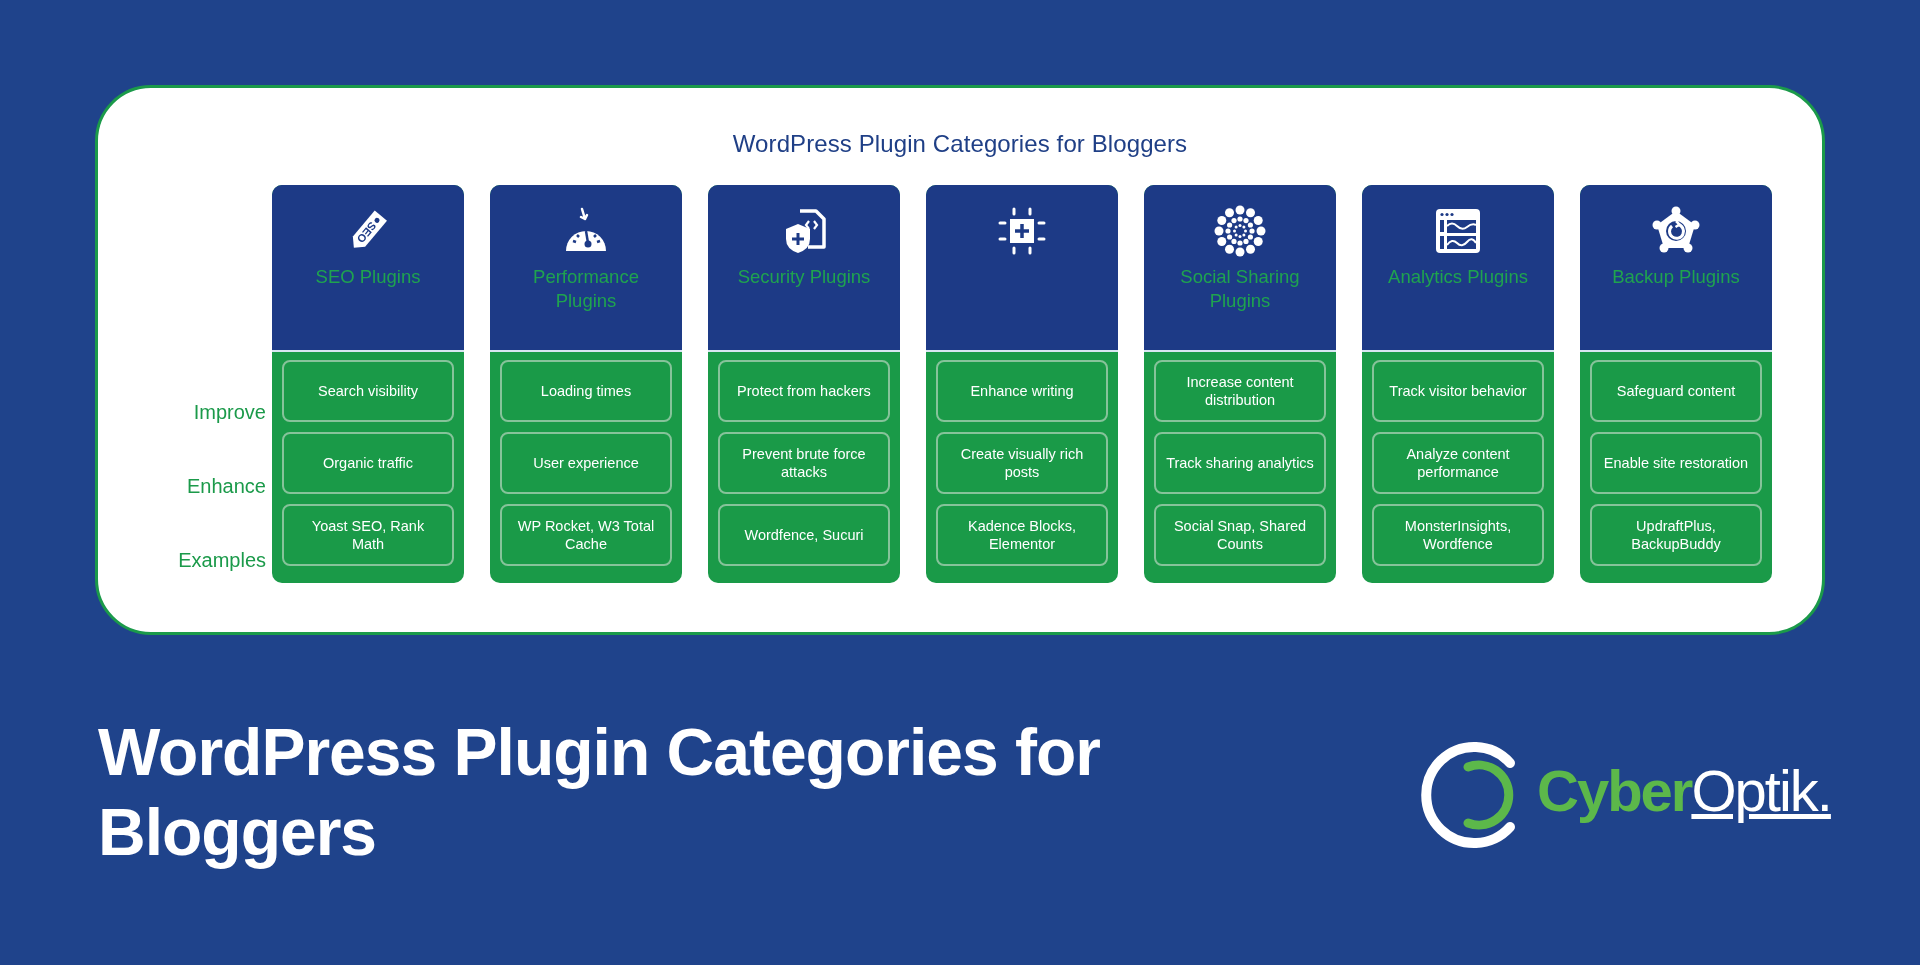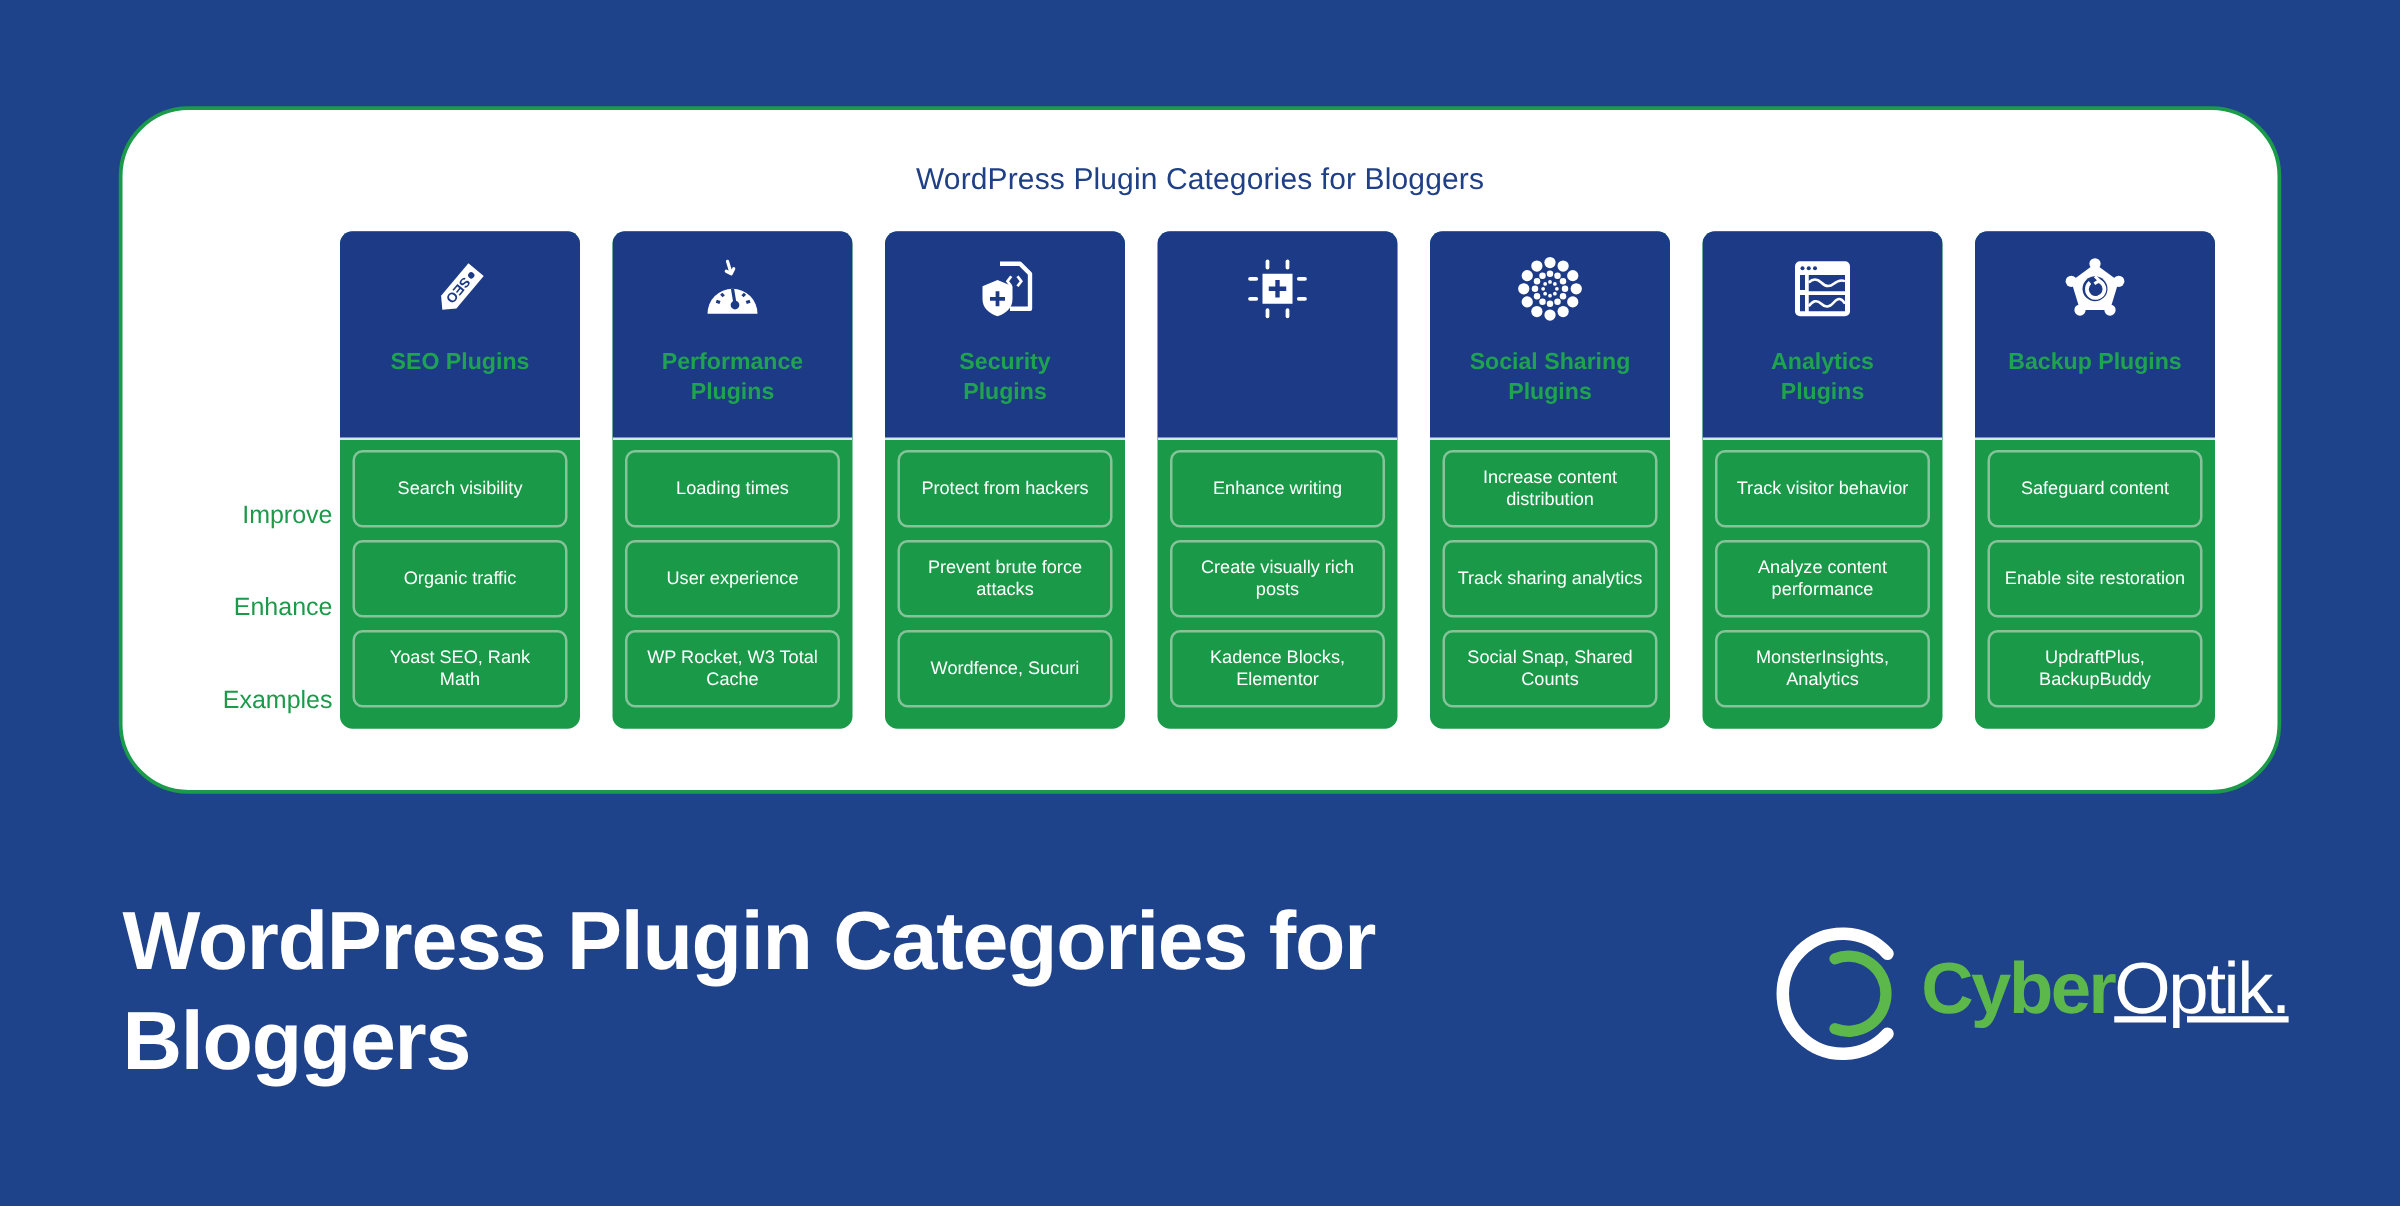--- a/index.html
+++ b/index.html
@@ -31,22 +31,22 @@
     border-radius: 10px; overflow: hidden;
     background: #1a9a48;
   }
   .card-head {
     height: 167px; background: #1d3a86;
     border-bottom: 2px solid #d9e6f2;
     text-align: center; box-sizing: border-box; padding-top: 20px;
   }
   .card-icon { width: 52px; height: 52px; margin: 0 auto; display: block; }
   .card-title {
-    color: #1fa34f; font-weight: 700; font-size: 18.5px;
-    line-height: 24px; margin-top: 20px; padding: 0 26px;
+    color: #1fa34f; font-weight: 400; font-size: 18.5px;
+    line-height: 24px; margin-top: 8px; padding: 0 26px;
   }
   .card-items { padding: 8px 10px 0 10px; }
   .item {
     height: 62px; margin-bottom: 10px;
     border: 2px solid #86c39a; border-radius: 8px;
     display: flex; align-items: center; justify-content: center;
     text-align: center; color: #ffffff; font-size: 14.5px; line-height: 18px;
     padding: 0 10px; box-sizing: border-box;
   }
   .footer-title {
@@ -213,21 +213,21 @@
           <circle cx="15" cy="9.5" r="1.6" fill="#1d3a86"></circle>
           <circle cx="20" cy="9.5" r="1.6" fill="#1d3a86"></circle>
         <path d="M15 21 Q20 16 25 21 T35 22 T44 20" stroke="#fff" stroke-width="2" fill="none"></path>
         <path d="M15 40 Q20 33 25 38 T35 37 T44 38" stroke="#fff" stroke-width="2" fill="none"></path>
       </svg>
       <div class="card-title">Analytics Plugins</div>
     </div>
     <div class="card-items">
       <div class="item">Track visitor behavior</div>
       <div class="item">Analyze content performance</div>
-      <div class="item">MonsterInsights, Analytics</div>
+      <div class="item">MonsterInsights, Wordfence</div>
     </div>
   </div>
 
   <div class="card" style="left:1482px">
     <div class="card-head">
       <svg class="card-icon" viewBox="0 0 52 52">
         <path d="M26 6 L45 20 L38 43 L14 43 L7 20 Z" fill="#fff"></path>
         <g fill="#fff">
             <circle cx="26" cy="6" r="4.5"></circle>
             <circle cx="45" cy="20" r="4.5"></circle>

